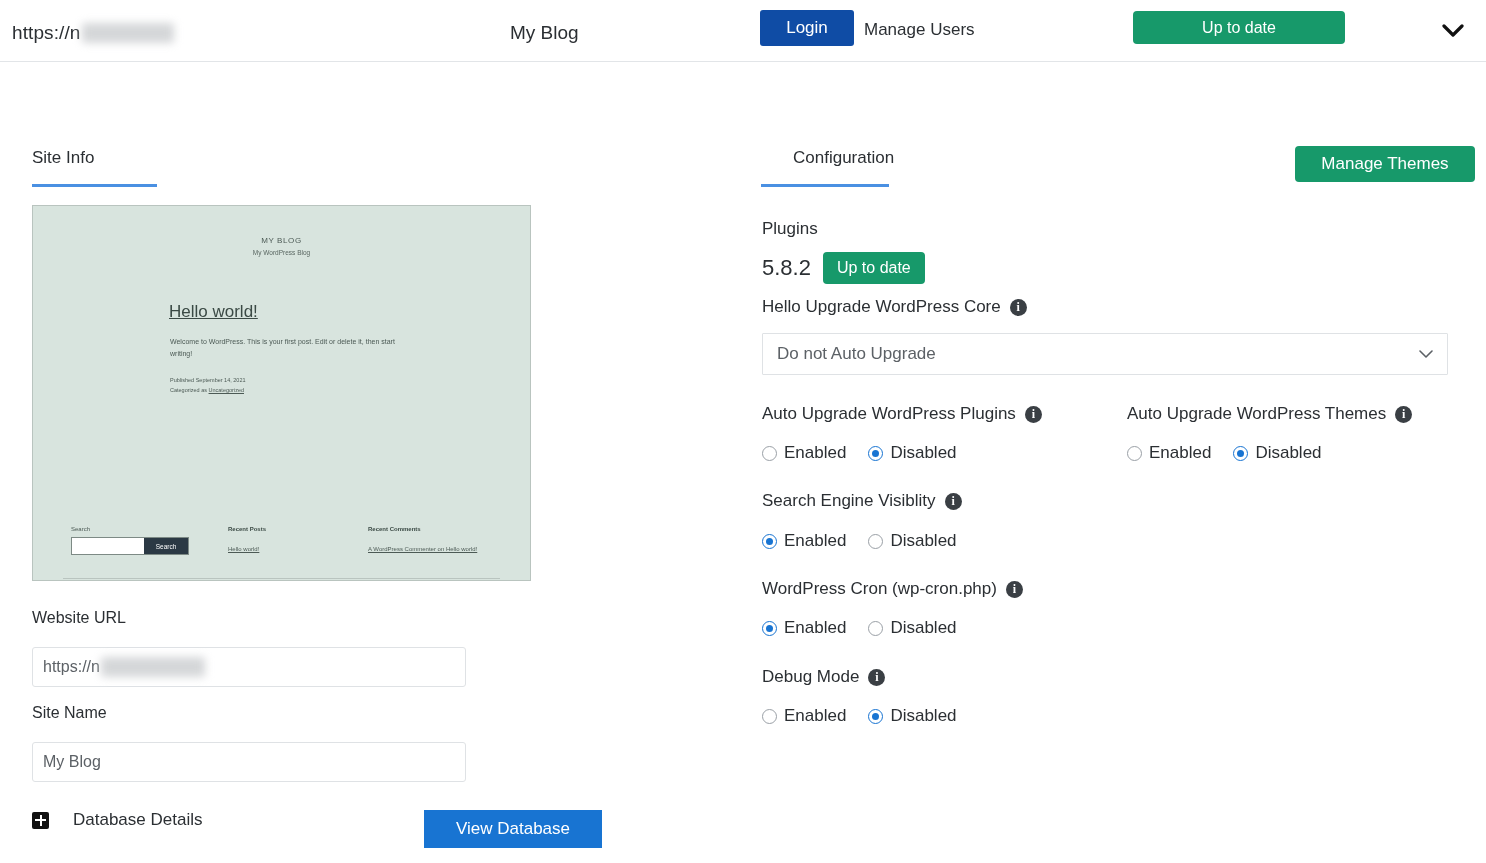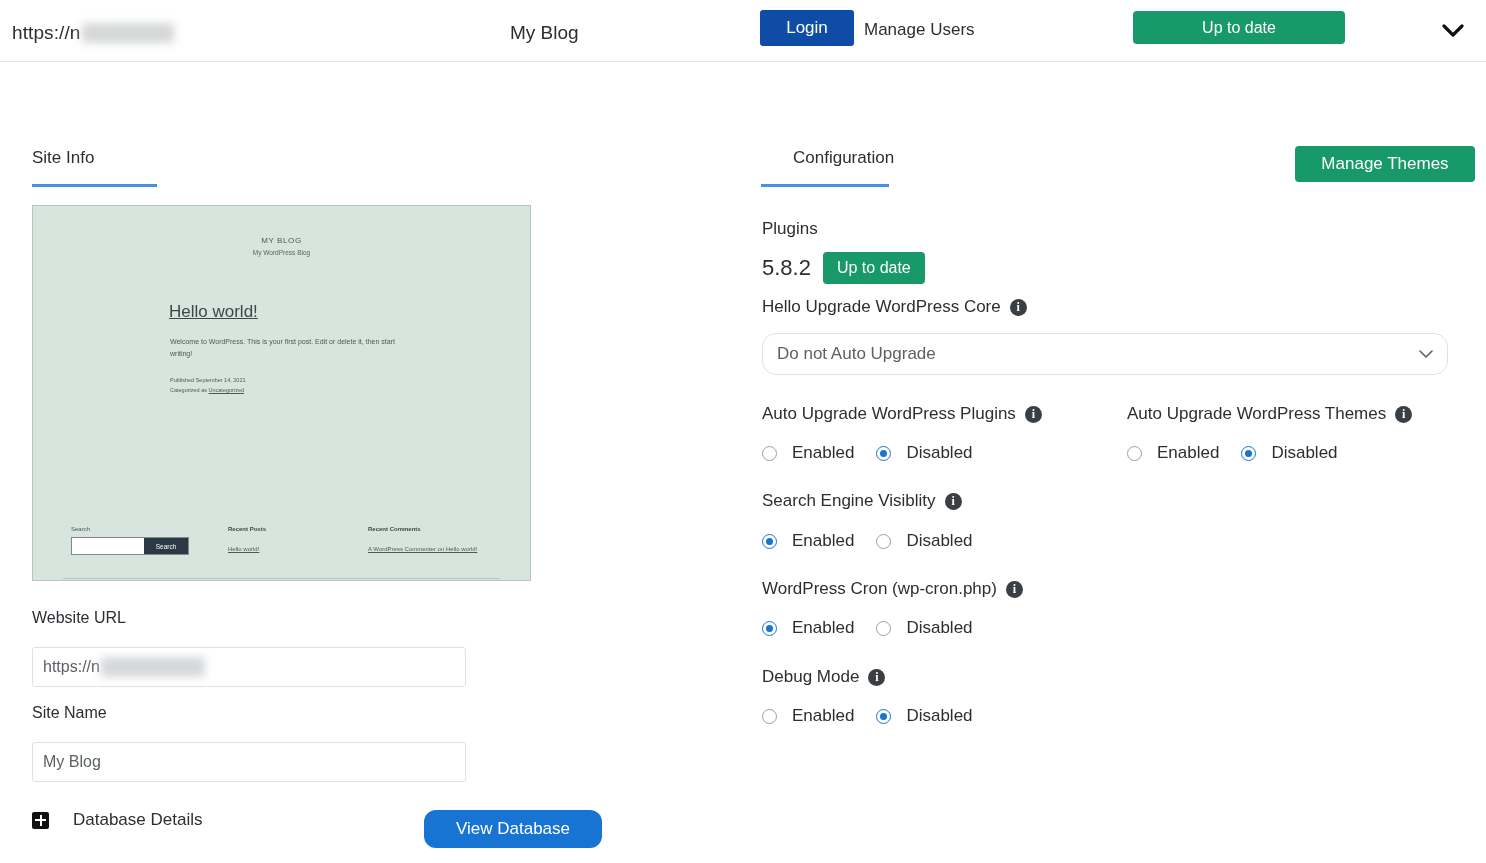--- a/index.html
+++ b/index.html
@@ -159,21 +159,21 @@
   }
   .plus-icon::before, .plus-icon::after {
     content: ""; position: absolute; background: #fff;
   }
   .plus-icon::before { left: 7.5px; top: 3px; width: 2px; height: 11px; }
   .plus-icon::after  { top: 7.5px; left: 3px; height: 2px; width: 11px; }
   .db-label { margin-left: 24px; font-size: 17px; color: #2b2f33; }
   .view-db-btn {
     position: absolute; left: 424px; top: 748px;
     width: 178px; height: 38px;
-    background: #1874d2; color: #fff; border: none; border-radius: 12px;
+    background: #1874d2; color: #fff; border: none; border-radius: 0;
     font-size: 17px; font-family: inherit; cursor: pointer;
   }
 
   
   .green-btn {
     position: absolute; height: 36px;
     background: #17996a; color: #fff; border: none; border-radius: 4px;
     font-size: 17px; font-family: inherit; cursor: pointer;
     display: flex; align-items: center; justify-content: center;
   }
@@ -193,30 +193,30 @@
     display: flex; align-items: center; gap: 12px;
   }
   .version-num { font-size: 22px; color: #2b2f33; }
   .badge-uptodate {
     background: #17996a; color: #fff; border-radius: 4px;
     font-size: 16px; padding: 7px 14px;
   }
   .select-box {
     position: absolute; left: 762px; top: 271px;
     width: 686px; height: 42px;
-    border: 1px solid #dfe2e5; border-radius: 14px; background: #fff;
+    border: 1px solid #dfe2e5; border-radius: 1px; background: #fff;
     display: flex; align-items: center; padding: 0 14px;
     font-size: 17px; color: #5c6166; cursor: pointer;
   }
   .select-caret { margin-left: auto; }
 
   .radio-row {
     position: absolute; display: flex; align-items: center; gap: 22px;
   }
-  .radio-opt { display: flex; align-items: center; gap: 15px; cursor: pointer; font-size: 17px; }
+  .radio-opt { display: flex; align-items: center; gap: 7px; cursor: pointer; font-size: 17px; }
   .radio-dot {
     width: 15px; height: 15px; border-radius: 50%;
     border: 1.6px solid #9aa0a6; background: #fff;
     display: inline-block; position: relative; flex: 0 0 auto;
   }
   .radio-dot.on { border-color: #1874d2; }
   .radio-dot.on::after {
     content: ""; position: absolute; left: 3px; top: 3px;
     width: 7px; height: 7px; border-radius: 50%; background: #1874d2;
   }

